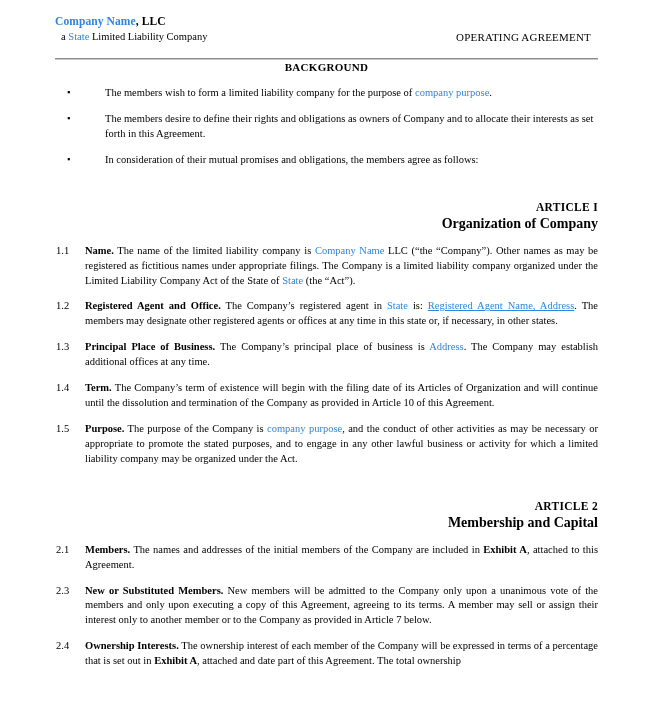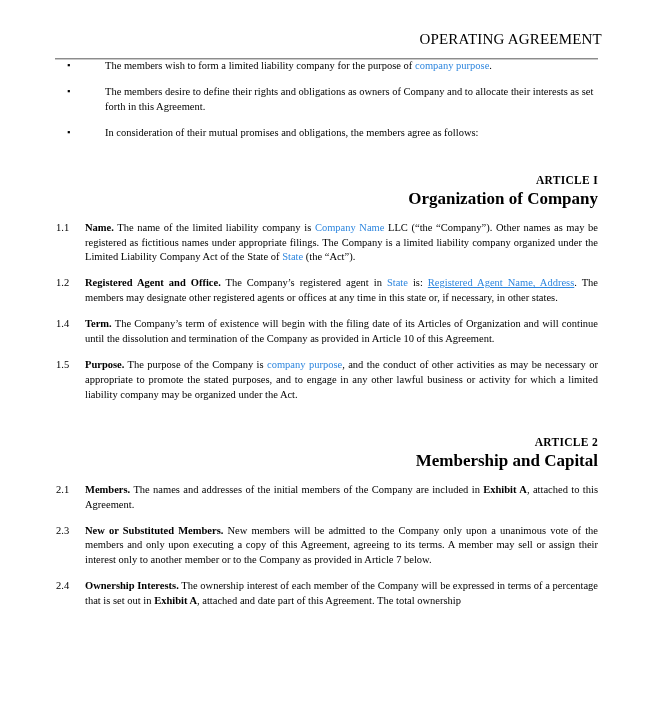--- a/index.html
+++ b/index.html
@@ -42,23 +42,23 @@
     letter-spacing: 0.1px;
     white-space: nowrap;
   }
   .state-line {
     font-size: 10.5px;
     padding-left: 6px;
     white-space: nowrap;
   }
   .header-right {
     position: absolute;
-    right: 50px;
+    right: 61px;
     top: 31px;
-    font-size: 15px;
+    font-size: 11px;
     letter-spacing: 0.2px;
     white-space: nowrap;
   }
   .header-rule {
     position: absolute;
     left: 55px;
     top: 58px;
     width: 543px;
     height: 2px;
     background: linear-gradient(to bottom, #8c8c8c 0 1px, #c9c9c9 1px 2px);
@@ -109,21 +109,21 @@
     text-align: right;
     line-height: 1.3;
   }
   .article-num {
     font-weight: bold;
     font-size: 11.5px;
     letter-spacing: 0.3px;
   }
   .article-sub {
     font-weight: bold;
-    font-size: 17px;
+    font-size: 14px;
   }
 
   .sections { margin-top: 11px; }
   .section-row {
     position: relative;
     padding-left: 30px;
     margin-bottom: 11px;
     font-size: 10.5px;
     line-height: 1.42;
     text-align: justify;
@@ -147,27 +147,32 @@
     text-decoration: underline;
   }
   .bold { font-weight: bold; }
 </style>
 </head>
 <body>
 
 <div class="page">
 
   <div class="doc-header">
+    <div class="header-left">
+      <div class="company-line"><span class="ph">Company Name</span><span>, LLC</span></div>
+      <div class="state-line"><span>a </span><span class="ph">State</span><span> Limited Liability Company</span></div>
+    </div>
     <div class="header-right">OPERATING AGREEMENT</div>
     <div class="header-rule"></div>
   </div>
 
   <div class="body-wrap">
 
 
+    <div class="centered-heading bg-heading">BACKGROUND</div>
 
     <ul class="bullet-list">
       <li class="bullet-item">
         <span class="bullet-mark">▪</span><span>The members wish to form a limited liability company for the purpose of </span><span class="ph">company purpose</span><span>.</span>
       </li>
       <li class="bullet-item">
         <span class="bullet-mark">▪</span><span>The members desire to define their rights and obligations as owners of Company and to allocate their interests as set forth in this Agreement.</span>
       </li>
       <li class="bullet-item">
         <span class="bullet-mark">▪</span><span>In consideration of their mutual promises and obligations, the members agree as follows:</span>
@@ -182,20 +187,23 @@
     <div class="sections">
 
       <div class="section-row">
         <span class="section-num">1.1</span><span class="section-title">Name.</span><span>  The name of the limited liability company is </span><span class="ph">Company Name</span><span> LLC (“the “Company”). Other names as may be registered as fictitious names under appropriate filings.  The Company is a limited liability company organized under the Limited Liability Company Act of the State of </span><span class="ph">State</span><span> (the “Act”).</span>
       </div>
 
       <div class="section-row">
         <span class="section-num">1.2</span><span class="section-title">Registered Agent and Office.</span><span>  The Company’s registered agent in </span><span class="ph">State</span><span> is:  </span><span class="ph-underline">Registered Agent Name, Address</span><span>.  The members may designate other registered agents or offices at any time in this state or, if necessary, in other states.</span>
       </div>
 
+      <div class="section-row">
+        <span class="section-num">1.3</span><span class="section-title">Principal Place of Business.</span><span>  The Company’s principal place of business is </span><span class="ph">Address</span><span>.  The Company may establish additional offices at any time.</span>
+      </div>
 
       <div class="section-row">
         <span class="section-num">1.4</span><span class="section-title">Term.</span><span>  The Company’s term of existence will begin with the filing date of its Articles of Organization and will continue until the dissolution and termination of the Company as provided in Article 10 of this Agreement.</span>
       </div>
 
       <div class="section-row">
         <span class="section-num">1.5</span><span class="section-title">Purpose.</span><span>  The purpose of the Company is </span><span class="ph">company purpose</span><span>, and the conduct of other activities as may be necessary or appropriate to promote the stated purposes, and to engage in any other lawful business or activity for which a limited liability company may be organized under the Act.</span>
       </div>
 
     </div>

